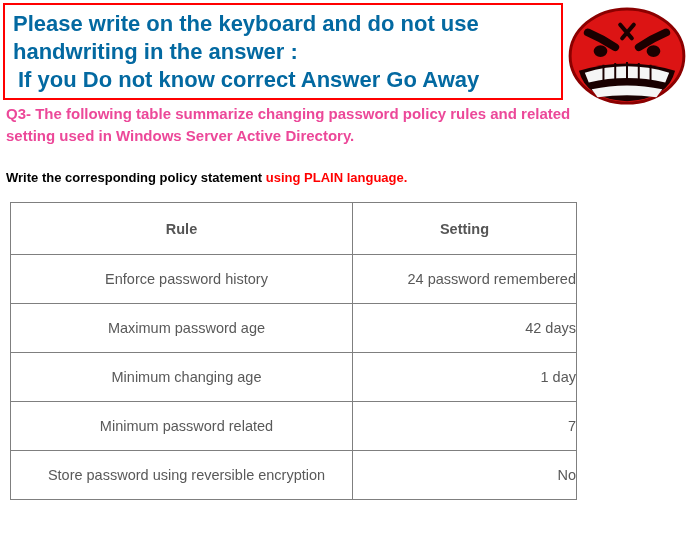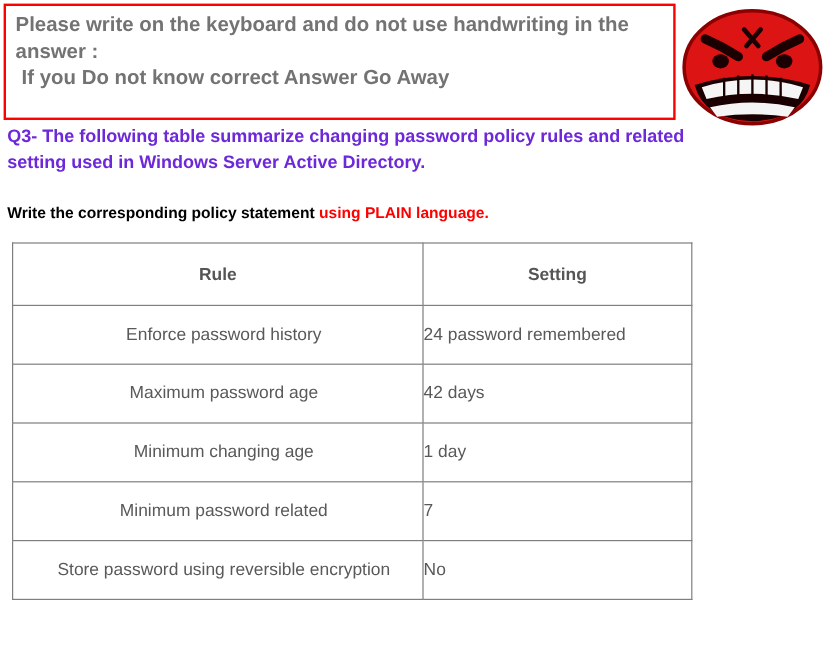--- a/index.html
+++ b/index.html
@@ -8,33 +8,33 @@
     width: 691px; height: 551px;
     position: relative; overflow: hidden;
     font-family: "Liberation Sans", sans-serif;
     color: #000;
   }
   .warning-box {
     position: absolute; left: 3px; top: 3px;
     width: 560px; min-height: 97px;
     border: 2px solid #ff0000;
     padding: 5px 8px 4px 8px;
-    color: #737373; font-weight: bold;
-    font-size: 17px; line-height: 1.28;
+    color: #0369a1; font-weight: bold;
+    font-size: 22px; line-height: 1.28;
   }
   .warning-box .w-line.indent { padding-left: 5px; }
   .angry-face {
     position: absolute; left: 566px; top: 6px;
     width: 122px; height: 102px;
   }
   .q3-text {
     position: absolute; left: 6px; top: 103px;
     width: 572px;
     font-weight: bold; font-size: 15px; line-height: 1.45;
-    color: #6d28d9;
+    color: #ec4899;
   }
   .instruction {
     position: absolute; left: 6px; top: 170px;
     width: 600px;
     font-weight: bold; font-size: 13px;
     color: #000;
   }
   .instruction .red-part { color: #ff0000; }
   table.policy-table {
     position: absolute; left: 10px; top: 202px;
@@ -50,21 +50,21 @@
   }
   .policy-table col.col-rule { width: 342px; }
   .policy-table col.col-setting { width: 224px; }
   .policy-table th {
     height: 52px;
     font-weight: bold; font-size: 14.5px;
     text-align: center; color: #555555; margin-top: 25px;
   }
   .policy-table td { height: 49px; }
   .policy-table td.rule { text-align: center; padding-left: 10px; }
-  .policy-table td.setting { text-align: left; margin-top: 16px; }
+  .policy-table td.setting { text-align: right; margin-top: 16px; }
 </style>
 </head>
 <body>
 
 <div class="warning-box">
   <div class="w-line">Please write on the keyboard and do not use handwriting in the answer :</div>
   <div class="w-line indent">If you Do not know correct Answer Go Away</div>
 </div>
 
 <div class="angry-face">

